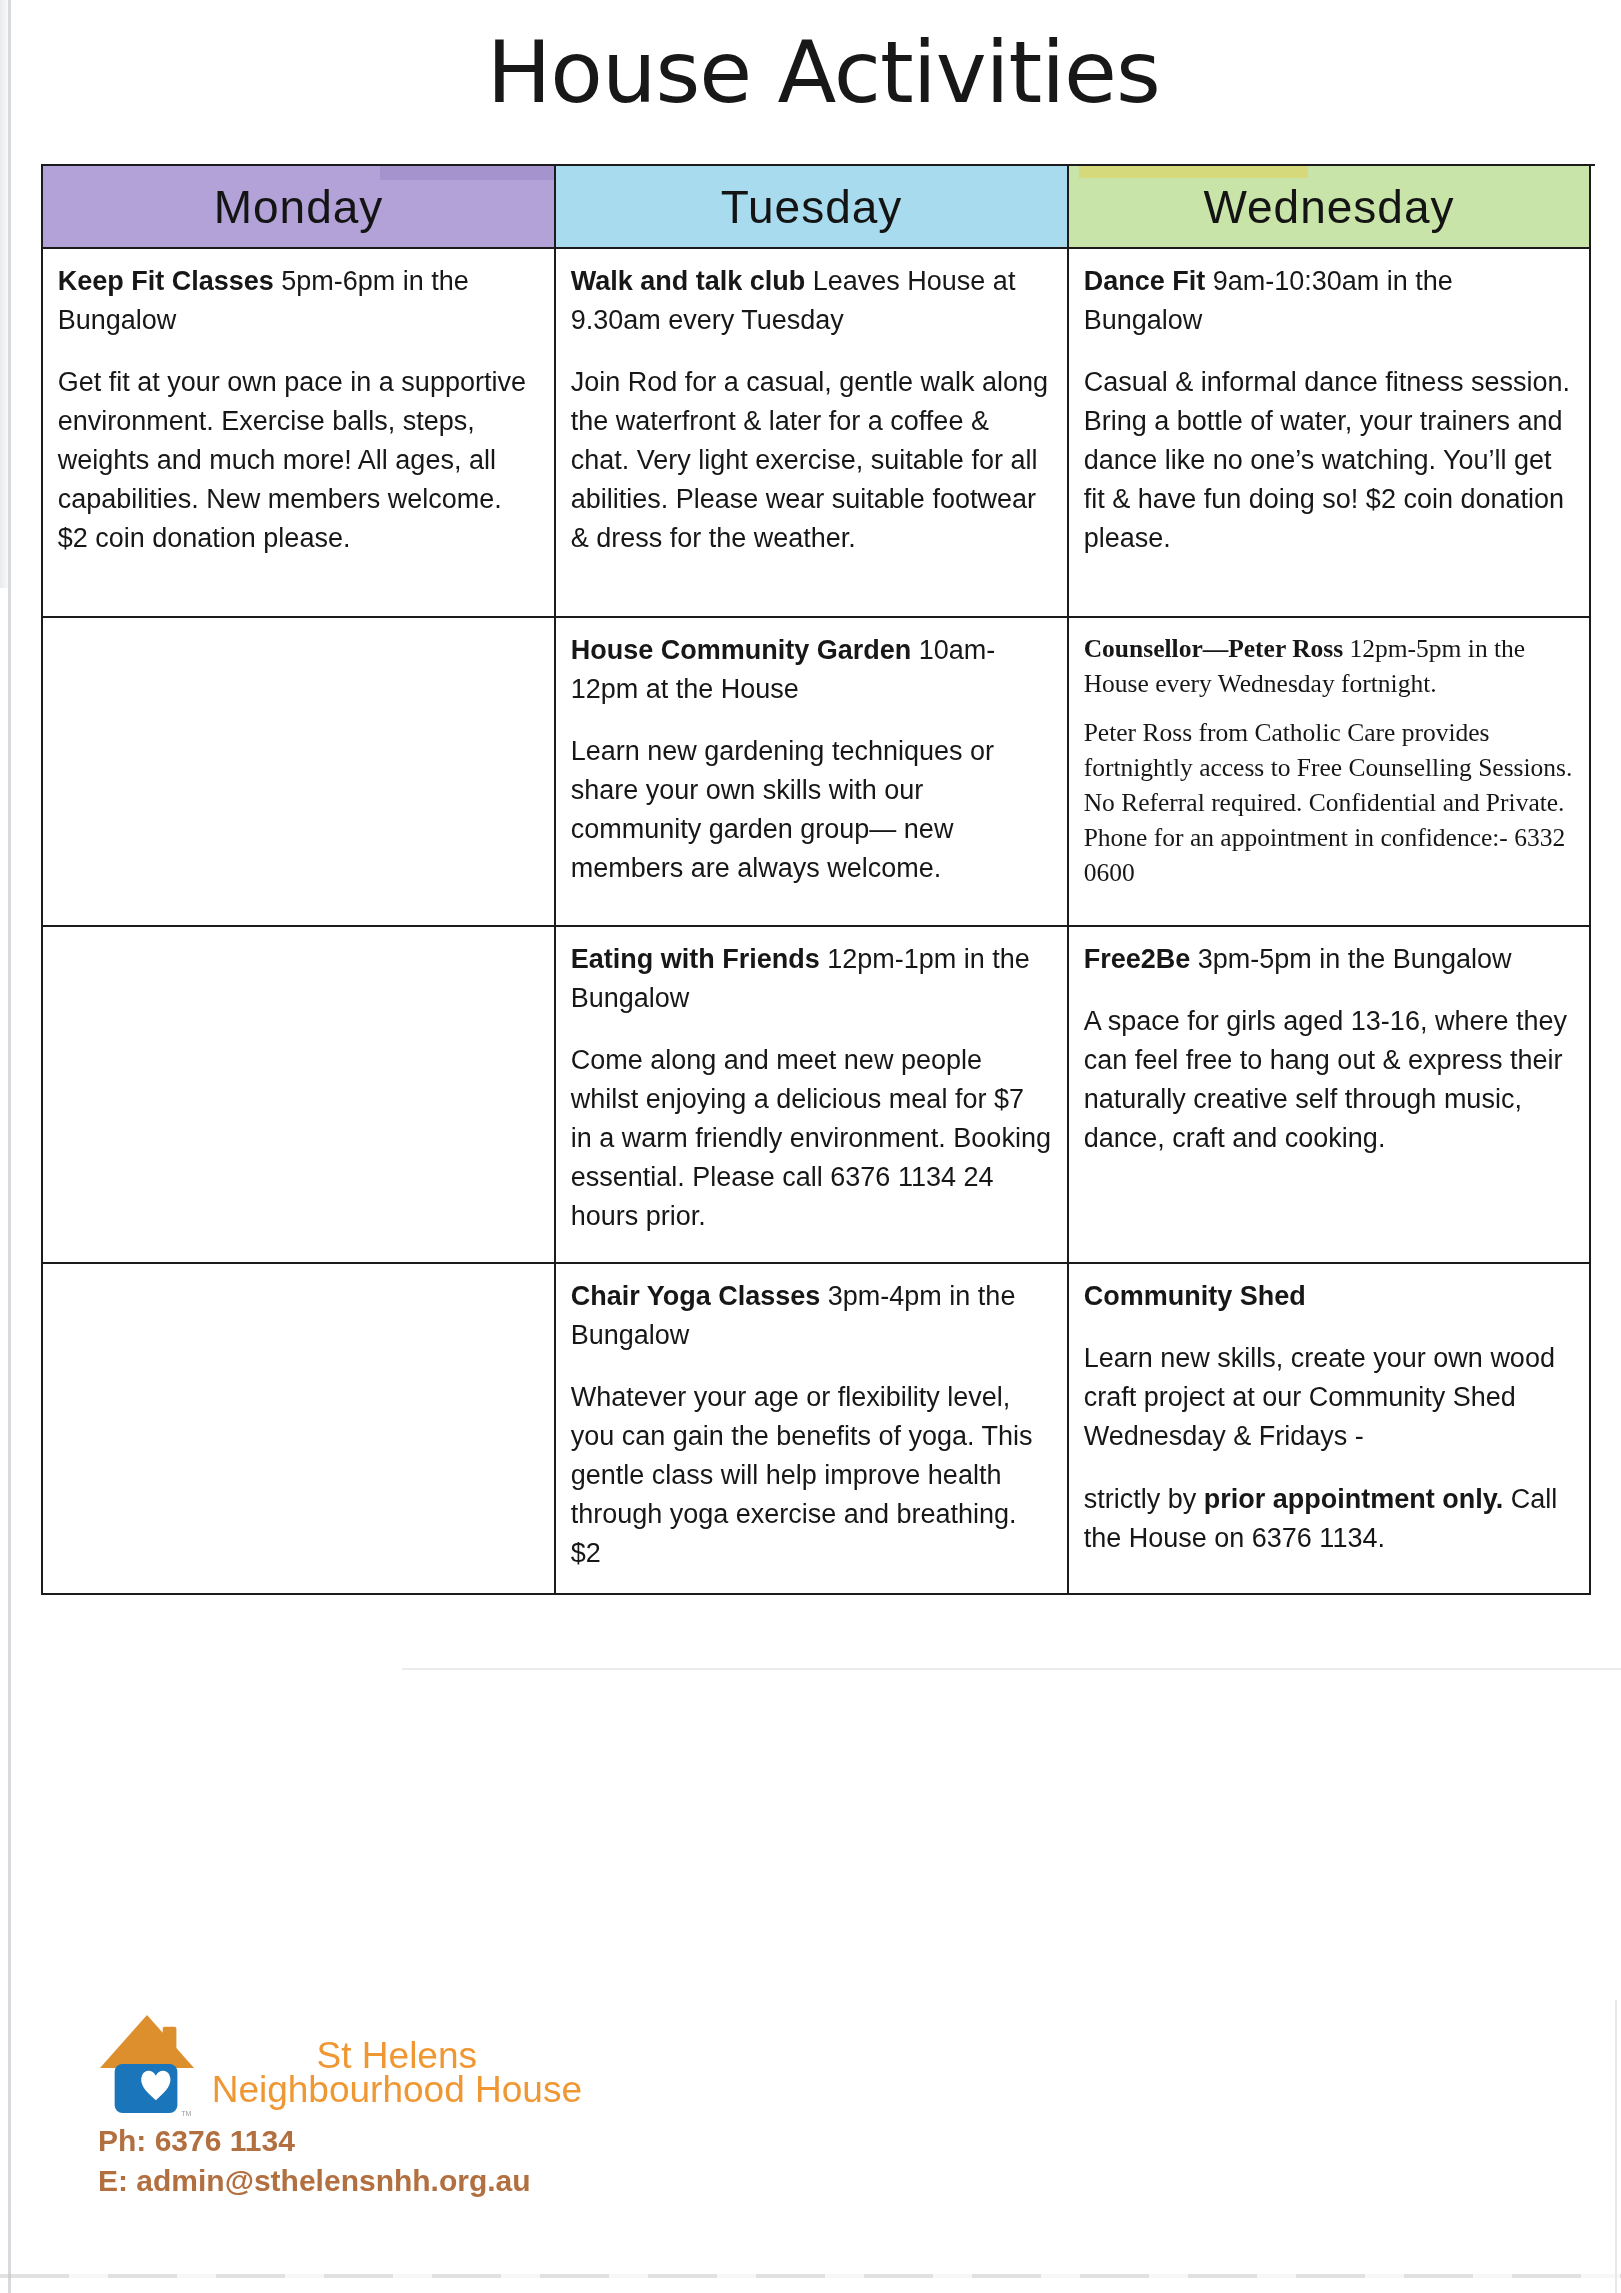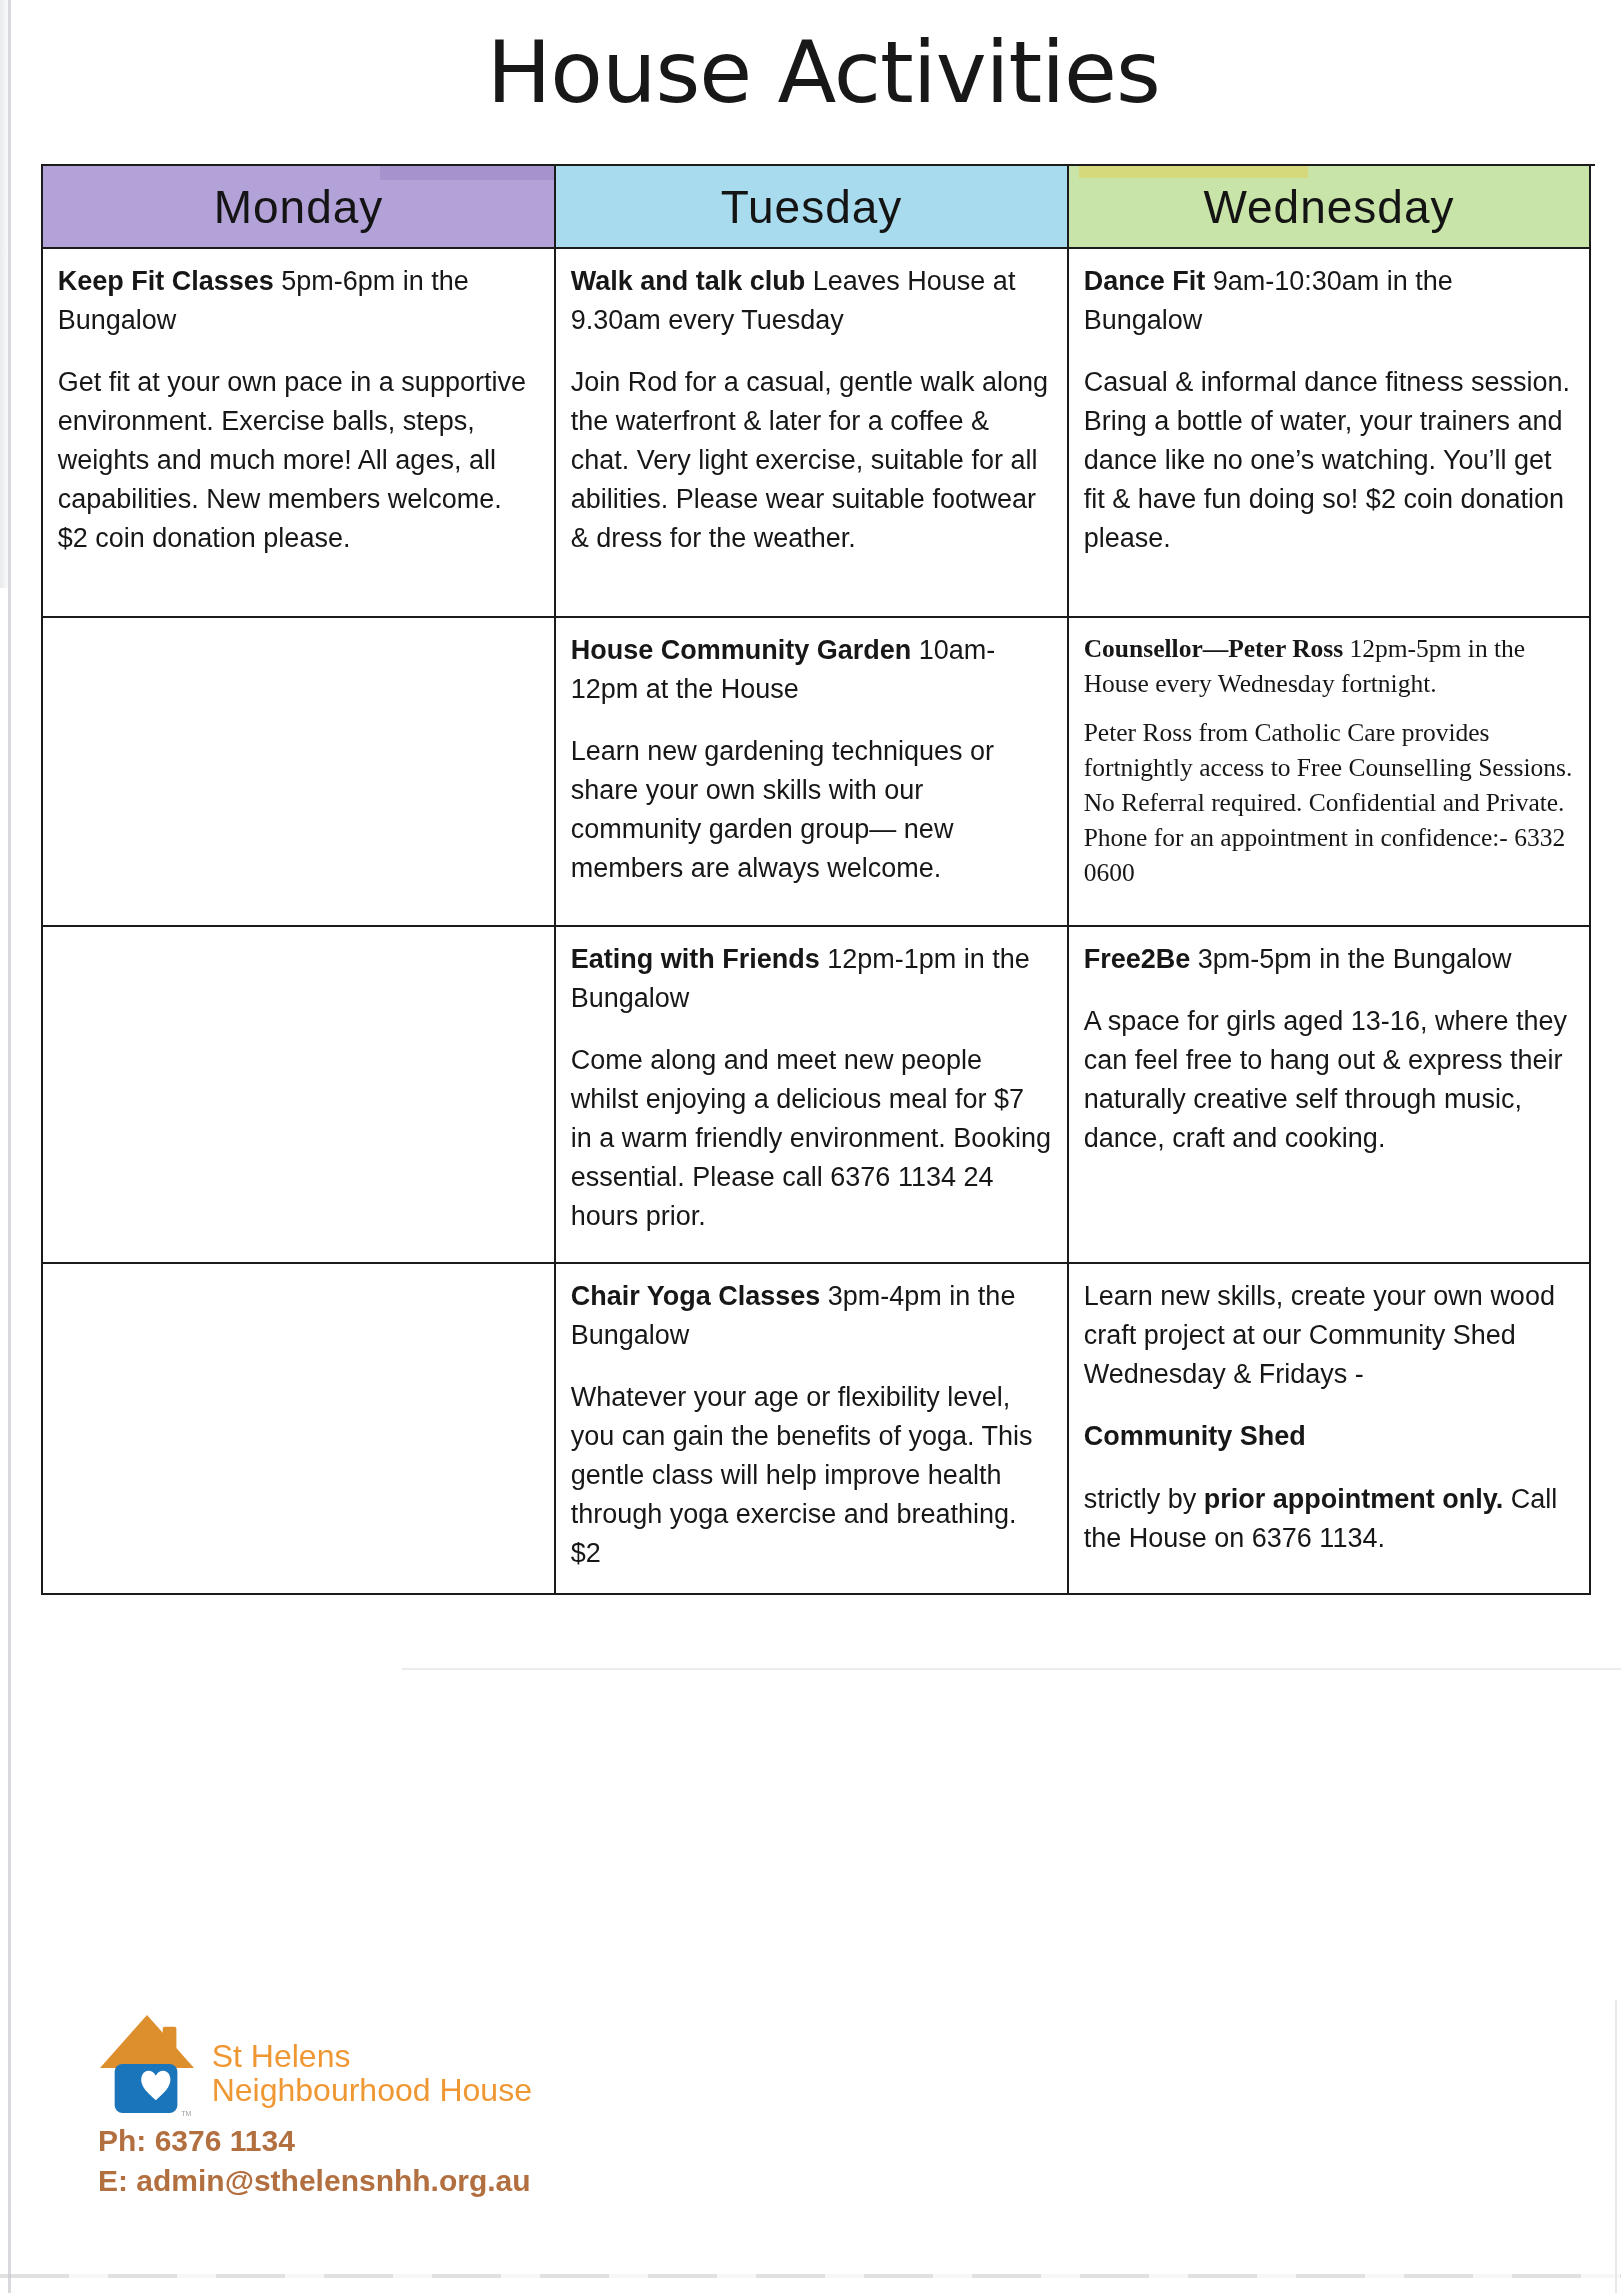--- a/index.html
+++ b/index.html
@@ -48,21 +48,21 @@
     font-size:27px;line-height:39px;color:#171717;
   }
   .activity-cell p{margin:0 0 23.5px 0;}
   .activity-cell.tight{font-size:25.5px;line-height:35px;}
   .activity-cell.tight p{margin:0 0 14.7px 0;font-family:Liberation Serif, serif;}
   .activity-cell strong{font-weight:bold;}
 
   
   .footer{position:absolute;left:98px;top:2012px;}
   .brand-row{display:flex;}
-  .org-names{margin-left:15.7px;padding-top:27.4px;font-size:32px;line-height:34px;color:#ef9733;}
+  .org-names{margin-left:15.7px;padding-top:27.4px;font-size:37px;line-height:34px;color:#ef9733;text-align:center;}
   .contact-line{font-size:30px;font-weight:bold;color:#b26f3f;line-height:40px;}
   .contact-phone{margin-top:3.9px;}
 </style>
 </head>
 <body>
 
 <div class="scan-corner"></div>
 <div class="scan-edge-left"></div>
 <div class="scan-line-mid"></div>
 <div class="scan-line-bottom"></div>
@@ -116,22 +116,22 @@
       <p><strong>Free2Be</strong> 3pm-5pm in the Bungalow</p>
       <p>A space for girls aged 13-16, where they can feel free to hang out &amp; express their naturally creative self through music, dance, craft and cooking.</p>
     </div>
 
   <div class="activity-cell"></div>
   <div class="activity-cell">
       <p><strong>Chair Yoga Classes</strong> 3pm-4pm in the Bungalow</p>
       <p>Whatever your age or flexibility level, you can gain the benefits of yoga. This gentle class will help improve health through yoga exercise and breathing. $2</p>
     </div>
   <div class="activity-cell">
+      <p><strong>Community Shed</strong></p>
       <p>Learn new skills, create your own wood craft project at our Community Shed Wednesday &amp; Fridays -</p>
-      <p><strong>Community Shed</strong></p>
       <p>strictly by <strong>prior appointment only.</strong> Call the House on 6376 1134.</p>
     </div>
 </div>
 
 <div class="footer">
   <div class="brand-row">
     <svg width="98" height="105" viewBox="0 0 100 107">
       <rect x="66" y="15" width="14" height="32" rx="2" fill="#dd8e2d"></rect>
       <polygon points="50,3 2,57 98,57" fill="#dd8e2d"></polygon>
       <rect x="17" y="53" width="64" height="50" rx="8" fill="#1b75bb"></rect>

